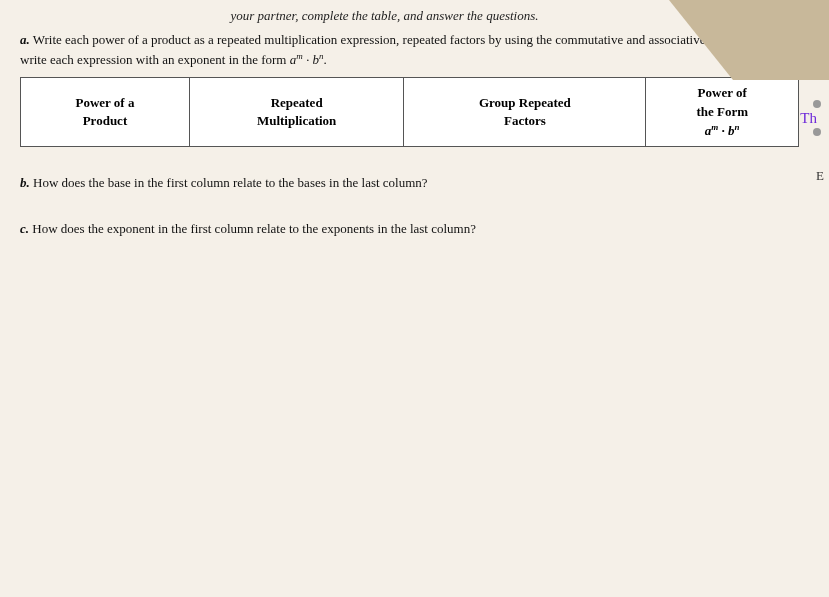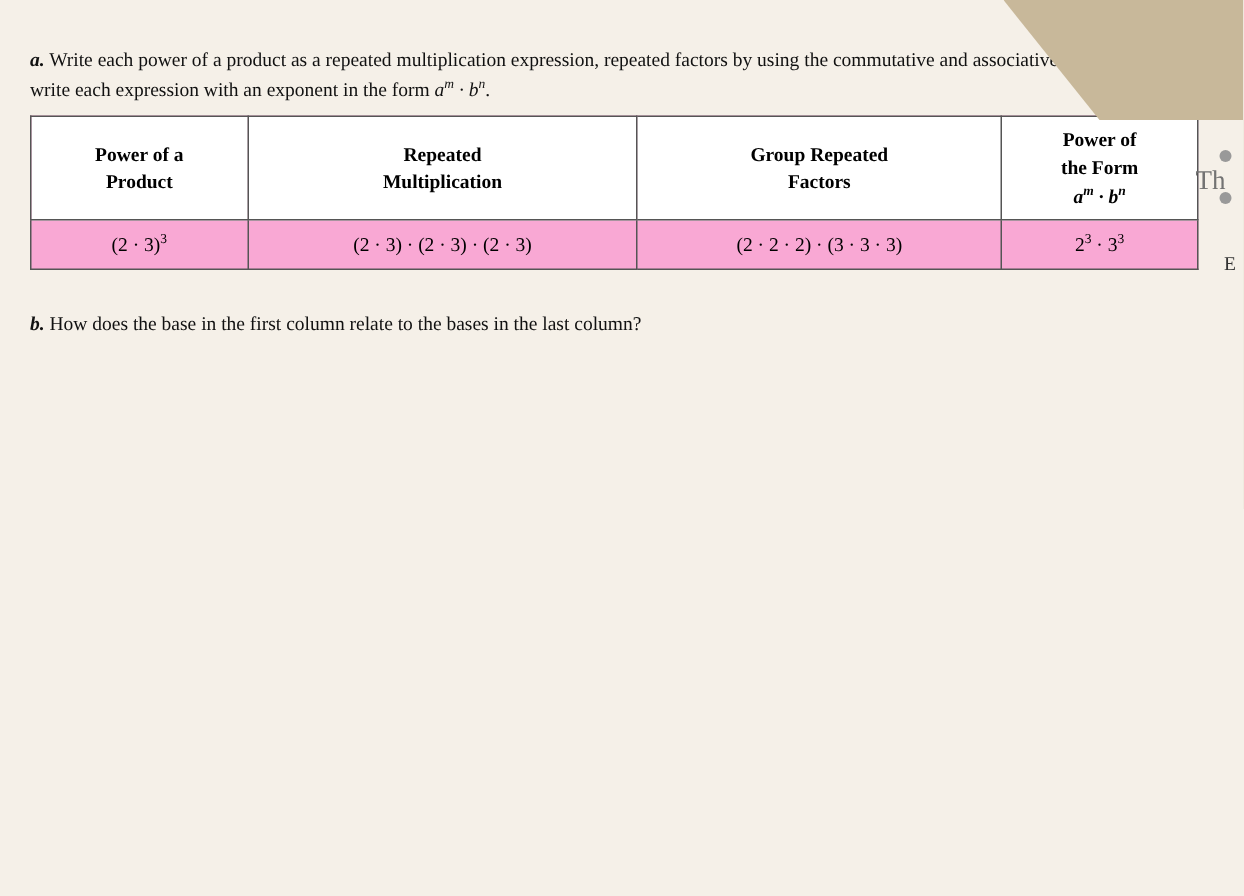--- a/index.html
+++ b/index.html
@@ -83,21 +83,21 @@
     .part-a-label {
       font-weight: bold;
       font-style: italic;
     }
 
     
     .math-table {
       width: 100%;
       border-collapse: collapse;
       margin-bottom: 16px;
-      background: #f9a8d4;
+      background: #84cc16;
       border: 1.5px solid #555;
       padding-left: 14px;
     }
 
     .math-table th, .math-table td {
       border: 1.5px solid #555;
       padding: 6px 8px;
       text-align: center;
       vertical-align: middle;
       font-size: 13px;
@@ -142,22 +142,22 @@
     .part-label {
       font-weight: bold;
       font-style: italic;
     }
 
     
     .right-label {
       position: absolute;
       top: 110px;
       right: 12px;
-      font-size: 18px;
-      color: #737373;
+      font-size: 15px;
+      color: #6d28d9;
       z-index: 3;
     }
 
     
     .e-label {
       position: absolute;
       top: 168px;
       right: 5px;
       font-size: 13px;
       color: #333;
@@ -169,20 +169,23 @@
 
 <div class="page">
 
   <div class="top-corner"></div>
 
   <div class="dots-right">
     <div class="dot"></div>
     <div class="dot"></div>
   </div>
 
+  <div class="top-instruction">
+    <span>your partner, complete the table, and answer the questions.</span>
+  </div>
 
   <div class="right-label">
     <span>Th</span>
   </div>
 
   <div class="e-label">
     <span>E</span>
   </div>
 
   <div class="main-content">
@@ -196,32 +199,30 @@
       <thead>
         <tr>
           <th>Power of a<br>Product</th>
           <th>Repeated<br>Multiplication</th>
           <th>Group Repeated<br>Factors</th>
           <th>Power of<br>the Form<br><em>a<sup>m</sup> · b<sup>n</sup></em></th>
         </tr>
       </thead>
       <tbody>
 
-        <tr>
-          <td class="printed">(2 · 3)<sup>3</sup></td>
-          <td class="printed">(2 · 3) · (2 · 3) · (2 · 3)</td>
-          <td class="printed">(2 · 2 · 2) · (3 · 3 · 3)</td>
-          <td class="printed">2<sup>3</sup> · 3<sup>3</sup></td>
-        </tr>
 
 
       </tbody>
     </table>
 
     <div class="part-b">
       <span class="part-label">b.</span>
       <span>How does the base in the first column relate to the bases in the last column?</span>
     </div>
 
+    <div class="part-c">
+      <span class="part-label">c.</span>
+      <span>How does the exponent in the first column relate to the exponents in the last column?</span>
+    </div>
 
   </div>
 
 </div>
 
 </body></html>

